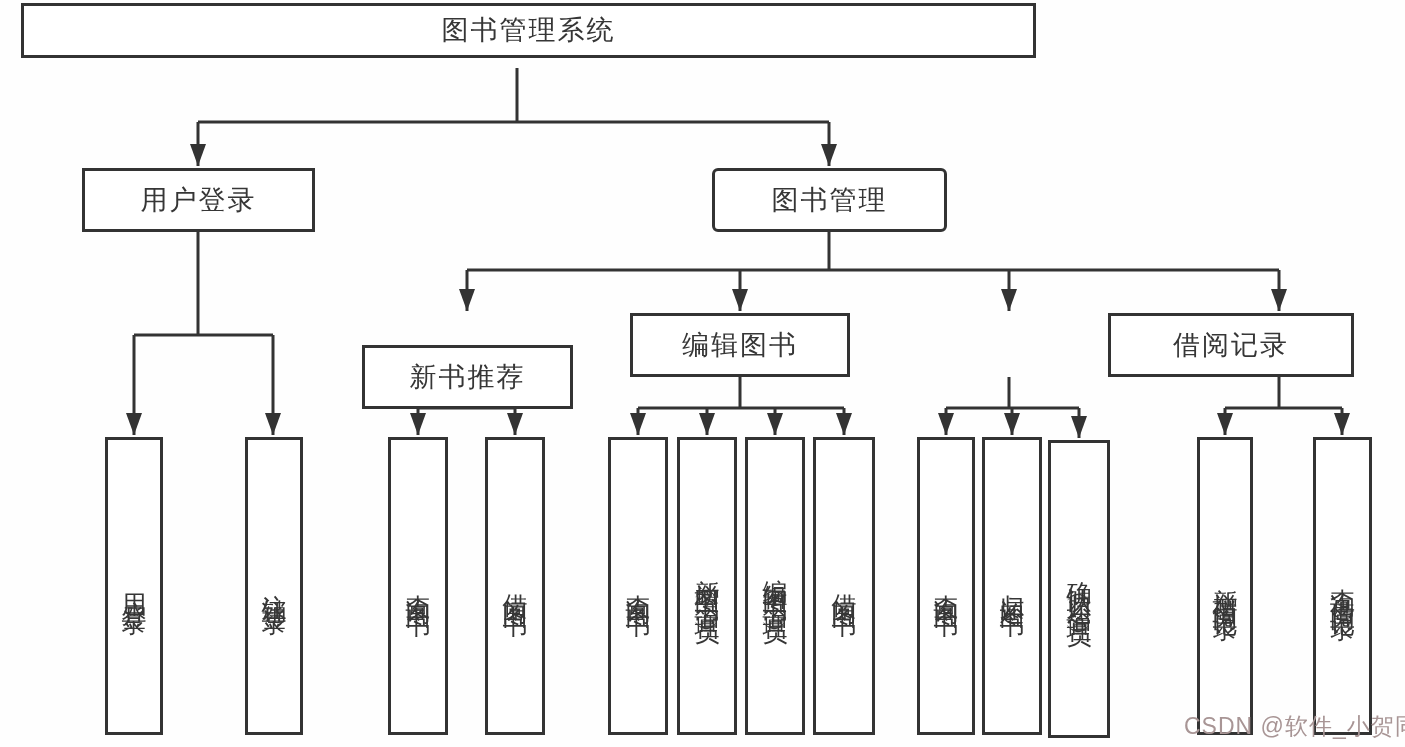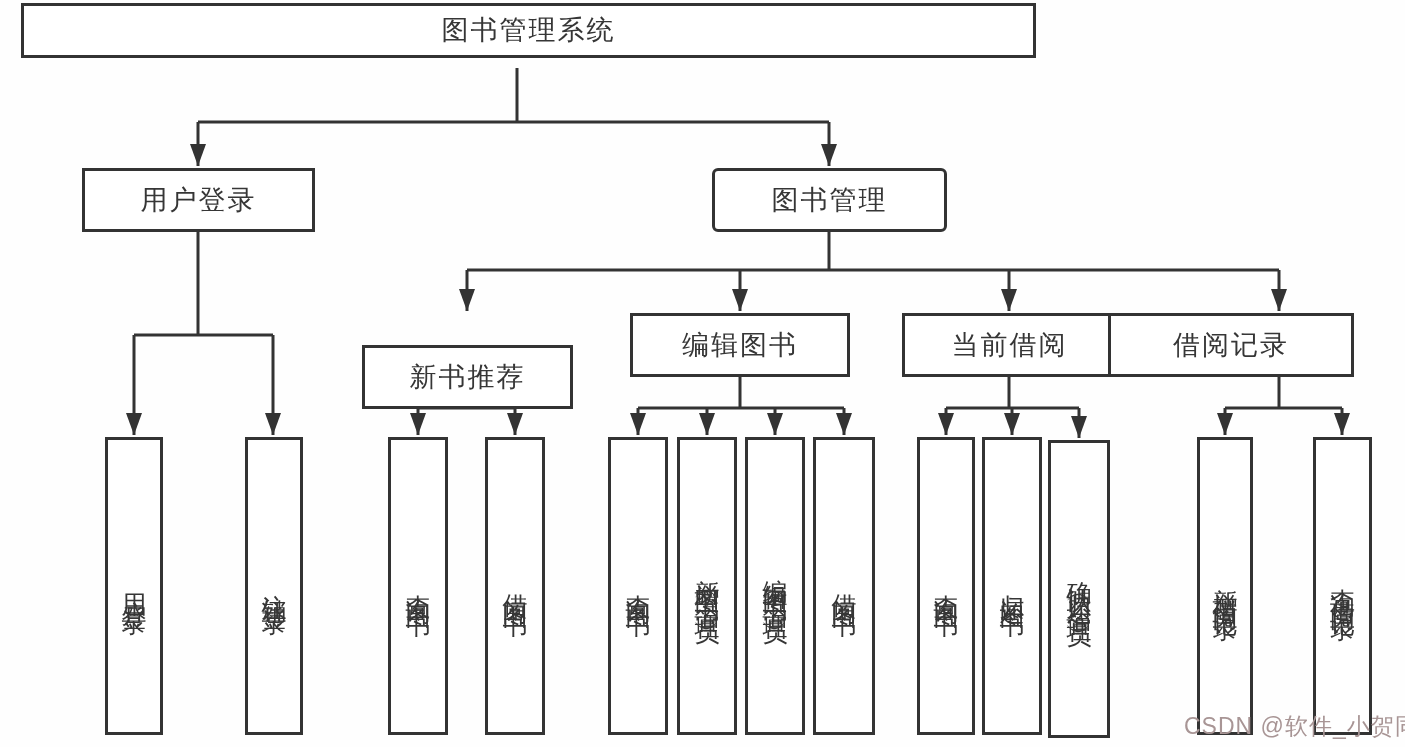--- a/index.html
+++ b/index.html
@@ -111,21 +111,20 @@
     </g>
   </svg>
 
   <div class="node hnode" style="left:21px; top:3px; width:1015px; height:55px;text-align:center;">图书管理系统</div>
 
   <div class="node hnode" style="left:82px; top:168px; width:233px; height:64px;">用户登录</div>
   <div class="node hnode" style="left:712px; top:168px; width:235px; height:64px;border-radius:6px;">图书管理</div>
 
   <div class="node hnode" style="left:362px; top:313px; width:211px; height:64px;margin-top:32px;">新书推荐</div>
   <div class="node hnode" style="left:630px; top:313px; width:220px; height:64px;">编辑图书</div>
-  <div class="node hnode" style="left:902px; top:313px; width:215px; height:64px;">当前借阅</div>
   <div class="node hnode" style="left:1108px; top:313px; width:246px; height:64px;">借阅记录</div>
 
   <div class="node vnode" style="left:105px; top:437px; width:58px; height:298px;">用户登录</div>
   <div class="node vnode" style="left:245px; top:437px; width:58px; height:298px;">注销登录</div>
 
   <div class="node vnode" style="left:388px; top:437px; width:60px; height:298px;">查询图书</div>
   <div class="node vnode" style="left:485px; top:437px; width:60px; height:298px;">借阅图书</div>
 
   <div class="node vnode" style="left:608px; top:437px; width:60px; height:298px;">查询图书</div>
   <div class="node vnode" style="left:677px; top:437px; width:60px; height:298px;">新增图书（管理员）</div>

